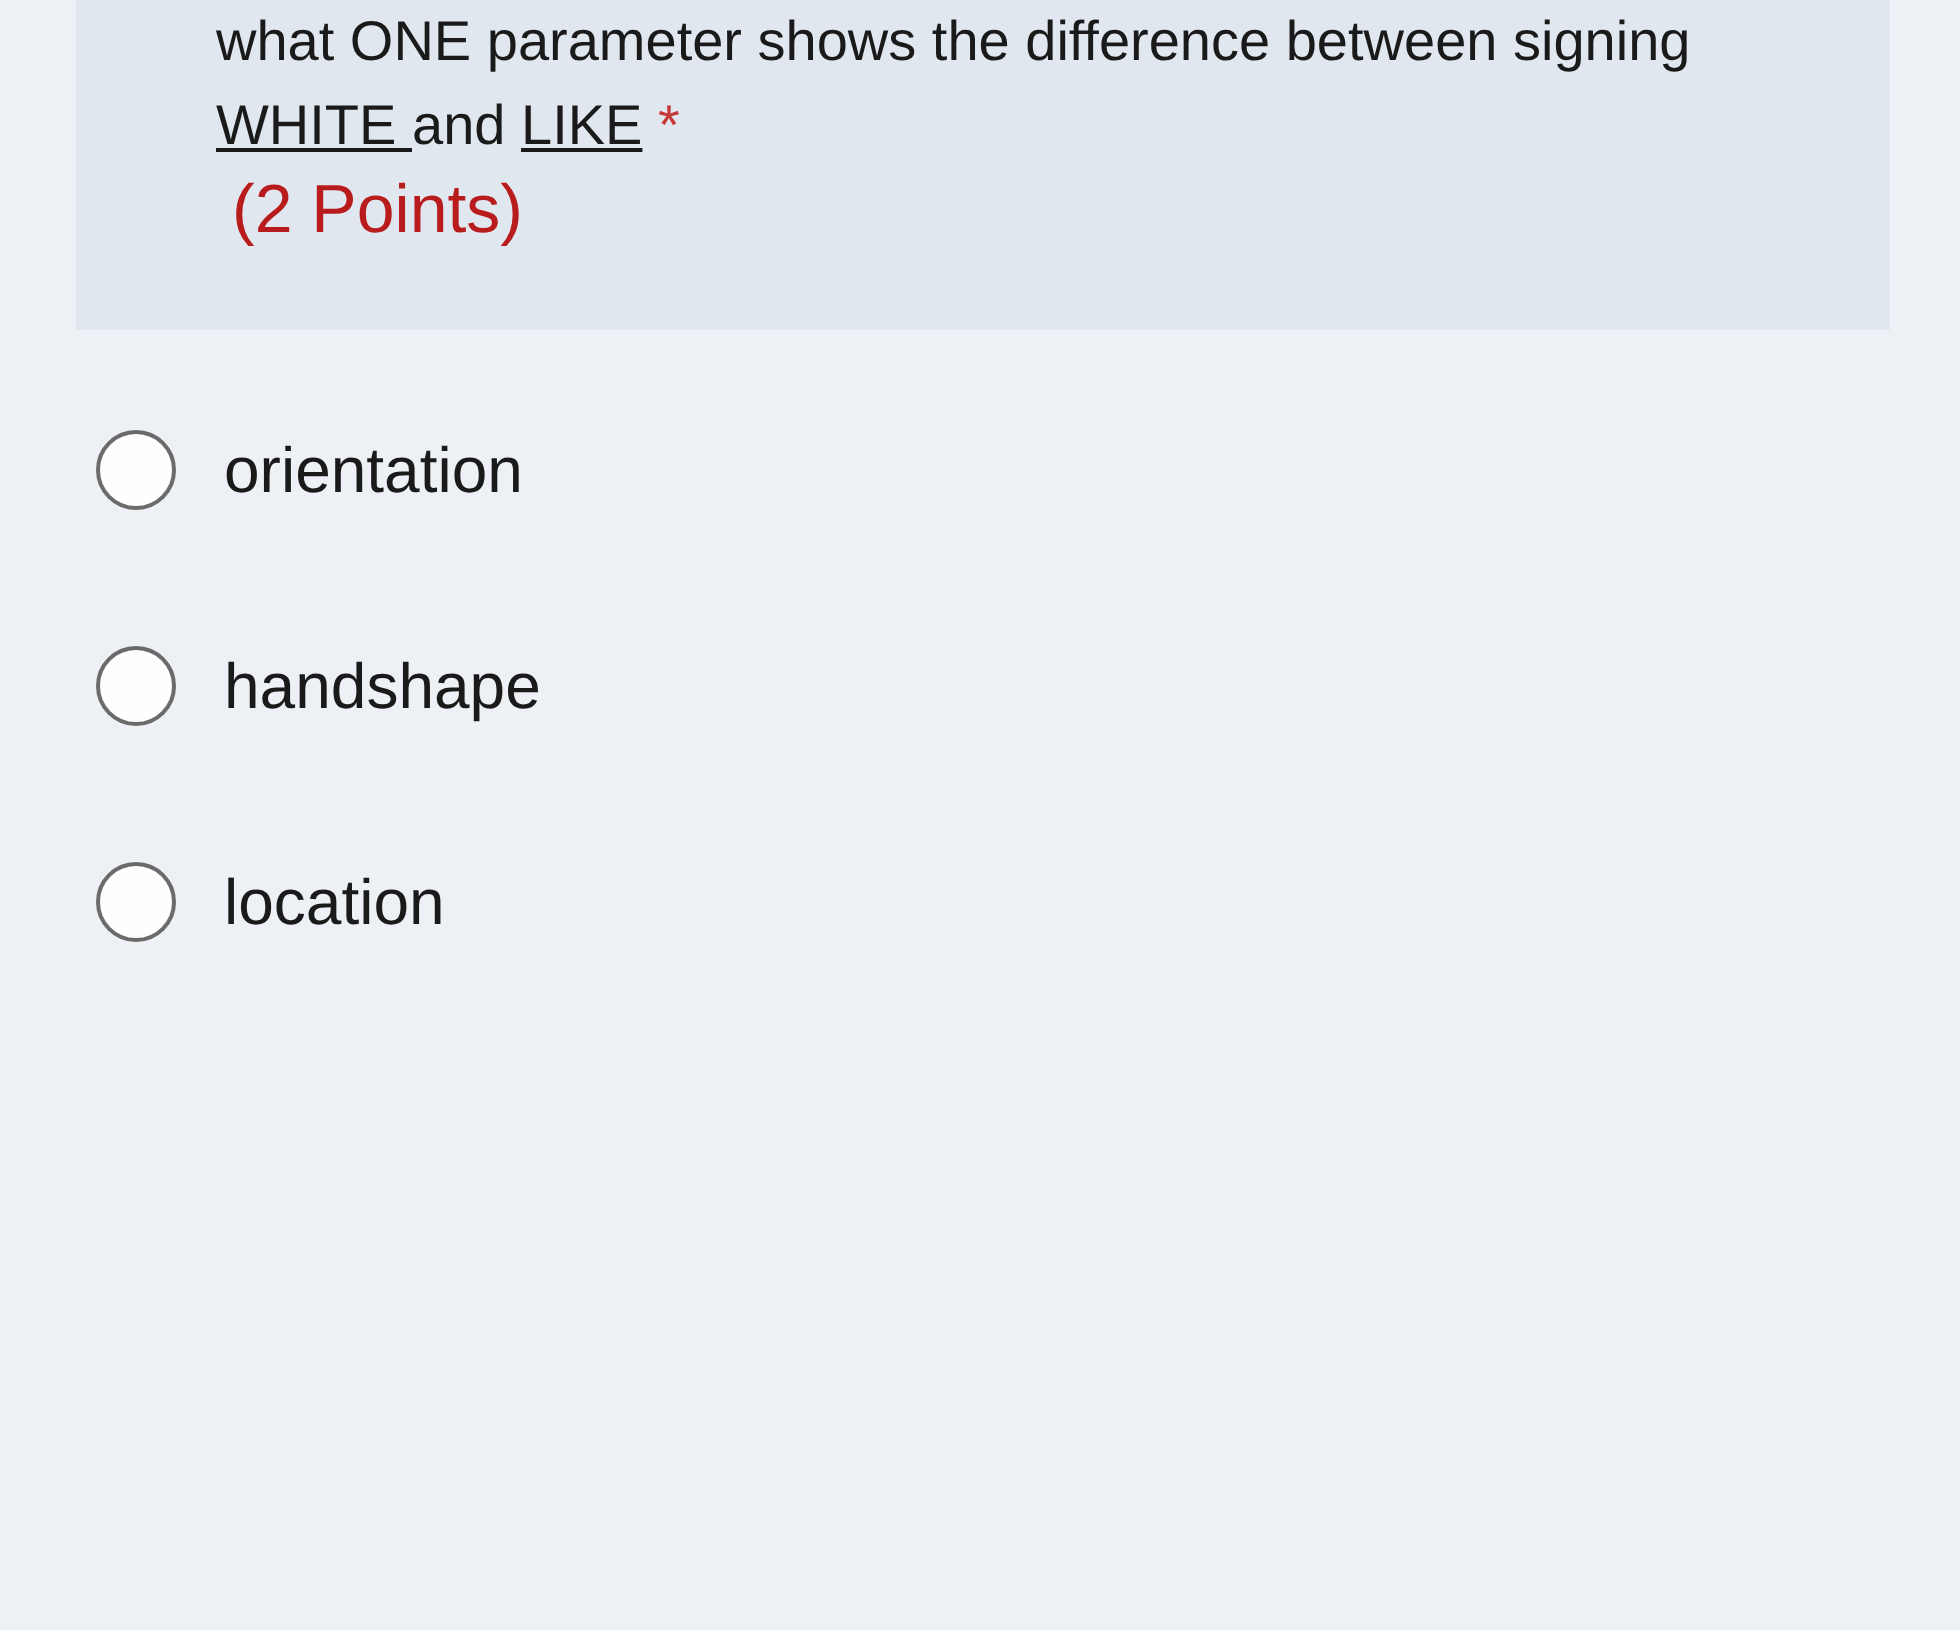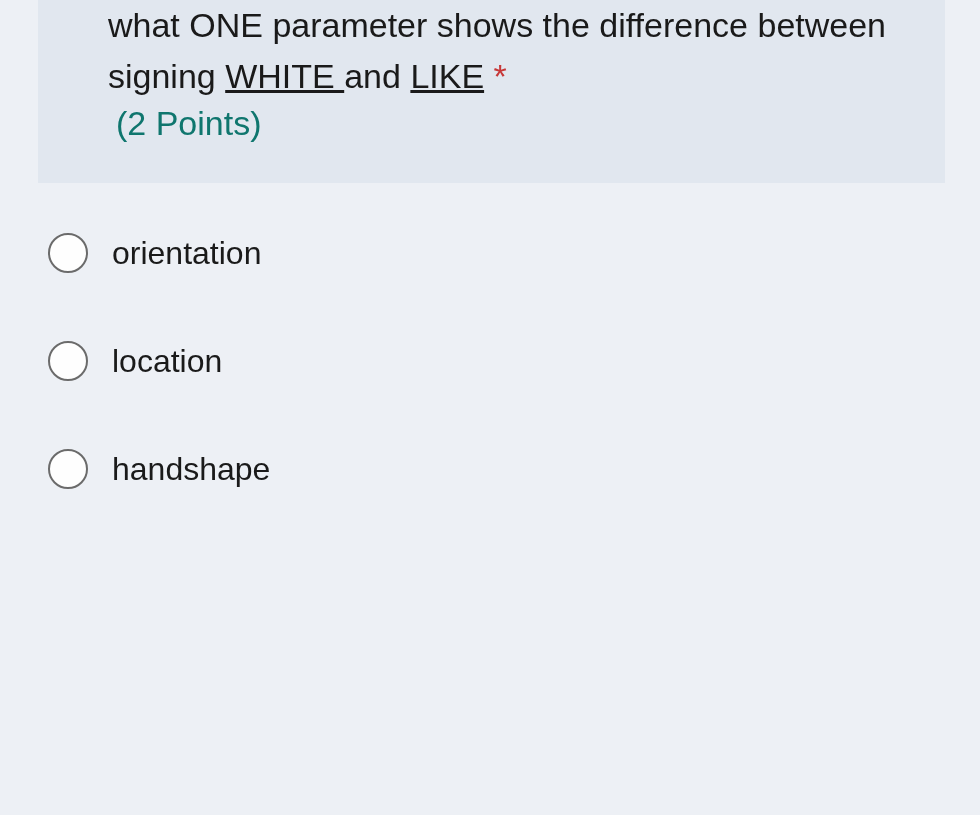--- a/index.html
+++ b/index.html
@@ -18,34 +18,34 @@
       padding: 0;
       margin-left: 8px;
     }
     .question-header {
       background: #e1e7ef;
       padding: 0 40px 40px 70px;
       margin-left: 30px;
       margin-right: 35px;
     }
     .question-text {
-      font-size: 34px;
+      font-size: 28px;
       line-height: 1.5;
       color: #1a1a1a;
       font-weight: 400;
     }
     .underlined {
       text-decoration: underline;
     }
     .required-asterisk {
       color: #c73838;
     }
     .points-text {
       font-size: 34px;
-      color: #0f766e;
+      color: #b91c1c;
       font-weight: 400;
       margin-top: 2px;
       margin-left: 8px;
     }
     .options-container {
       padding: 50px 40px 40px 40px;
     }
     .option-row {
       display: flex;
       align-items: center;
@@ -78,20 +78,20 @@
     <div class="points-text">(2 Points)</div>
   </div>
 
   <div class="options-container">
     <div class="option-row">
       <div class="radio-circle"></div>
       <span class="option-label">orientation</span>
     </div>
     <div class="option-row">
       <div class="radio-circle"></div>
-      <span class="option-label">location</span>
+      <span class="option-label">handshape</span>
     </div>
     <div class="option-row">
       <div class="radio-circle"></div>
-      <span class="option-label">handshape</span>
+      <span class="option-label">location</span>
     </div>
   </div>
 </div>
 
 </body></html>

